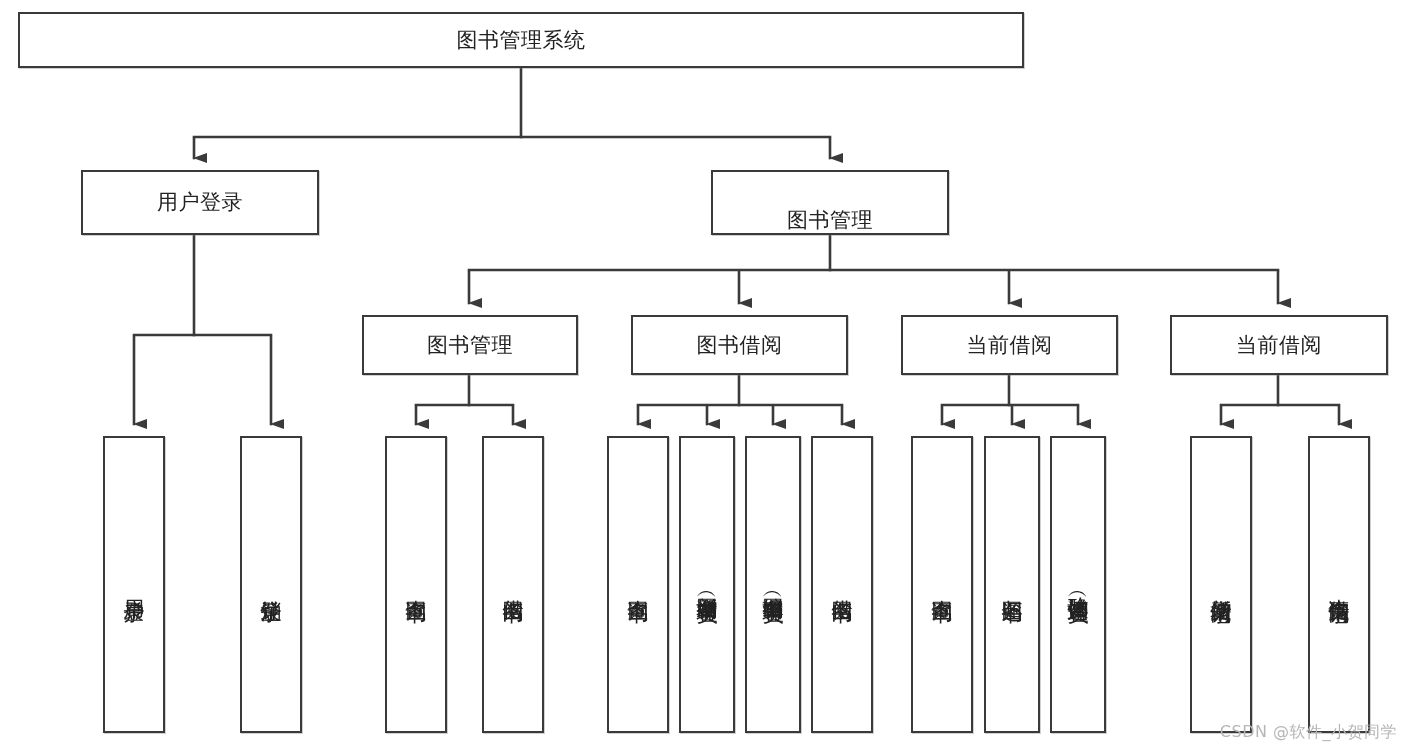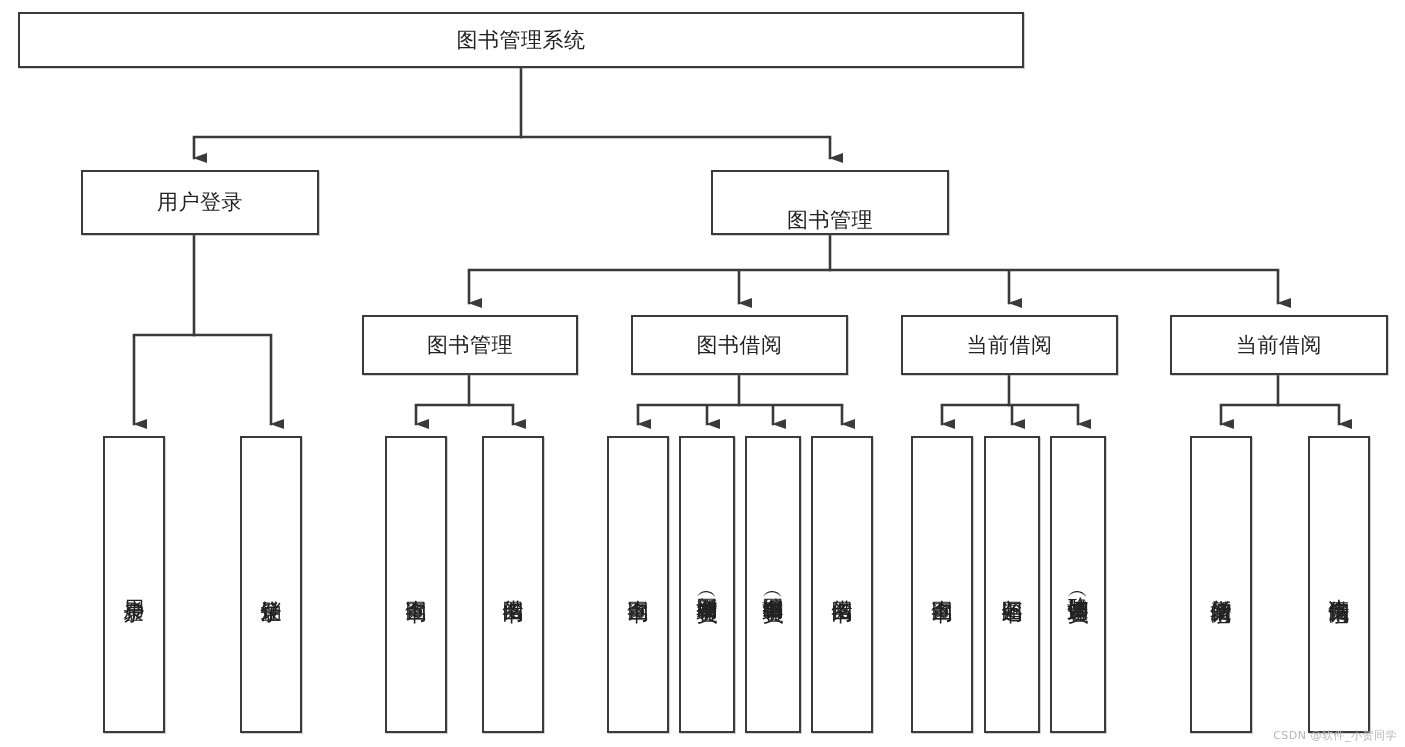--- a/index.html
+++ b/index.html
@@ -53,21 +53,21 @@
     font-size: 21px;
     writing-mode: vertical-rl;
     text-orientation: upright;
     line-height: 1.05;
     letter-spacing: 1px;
   }
   #watermark {
     position: absolute;
     right: 8px;
     bottom: 4px;
-    font-size: 11px;
+    font-size: 16px;
     color: #b6b6b6;
     letter-spacing: 0.5px;
     white-space: nowrap;
   }
 </style>
 </head>
 <body>
 
 <div id="canvas">
 

